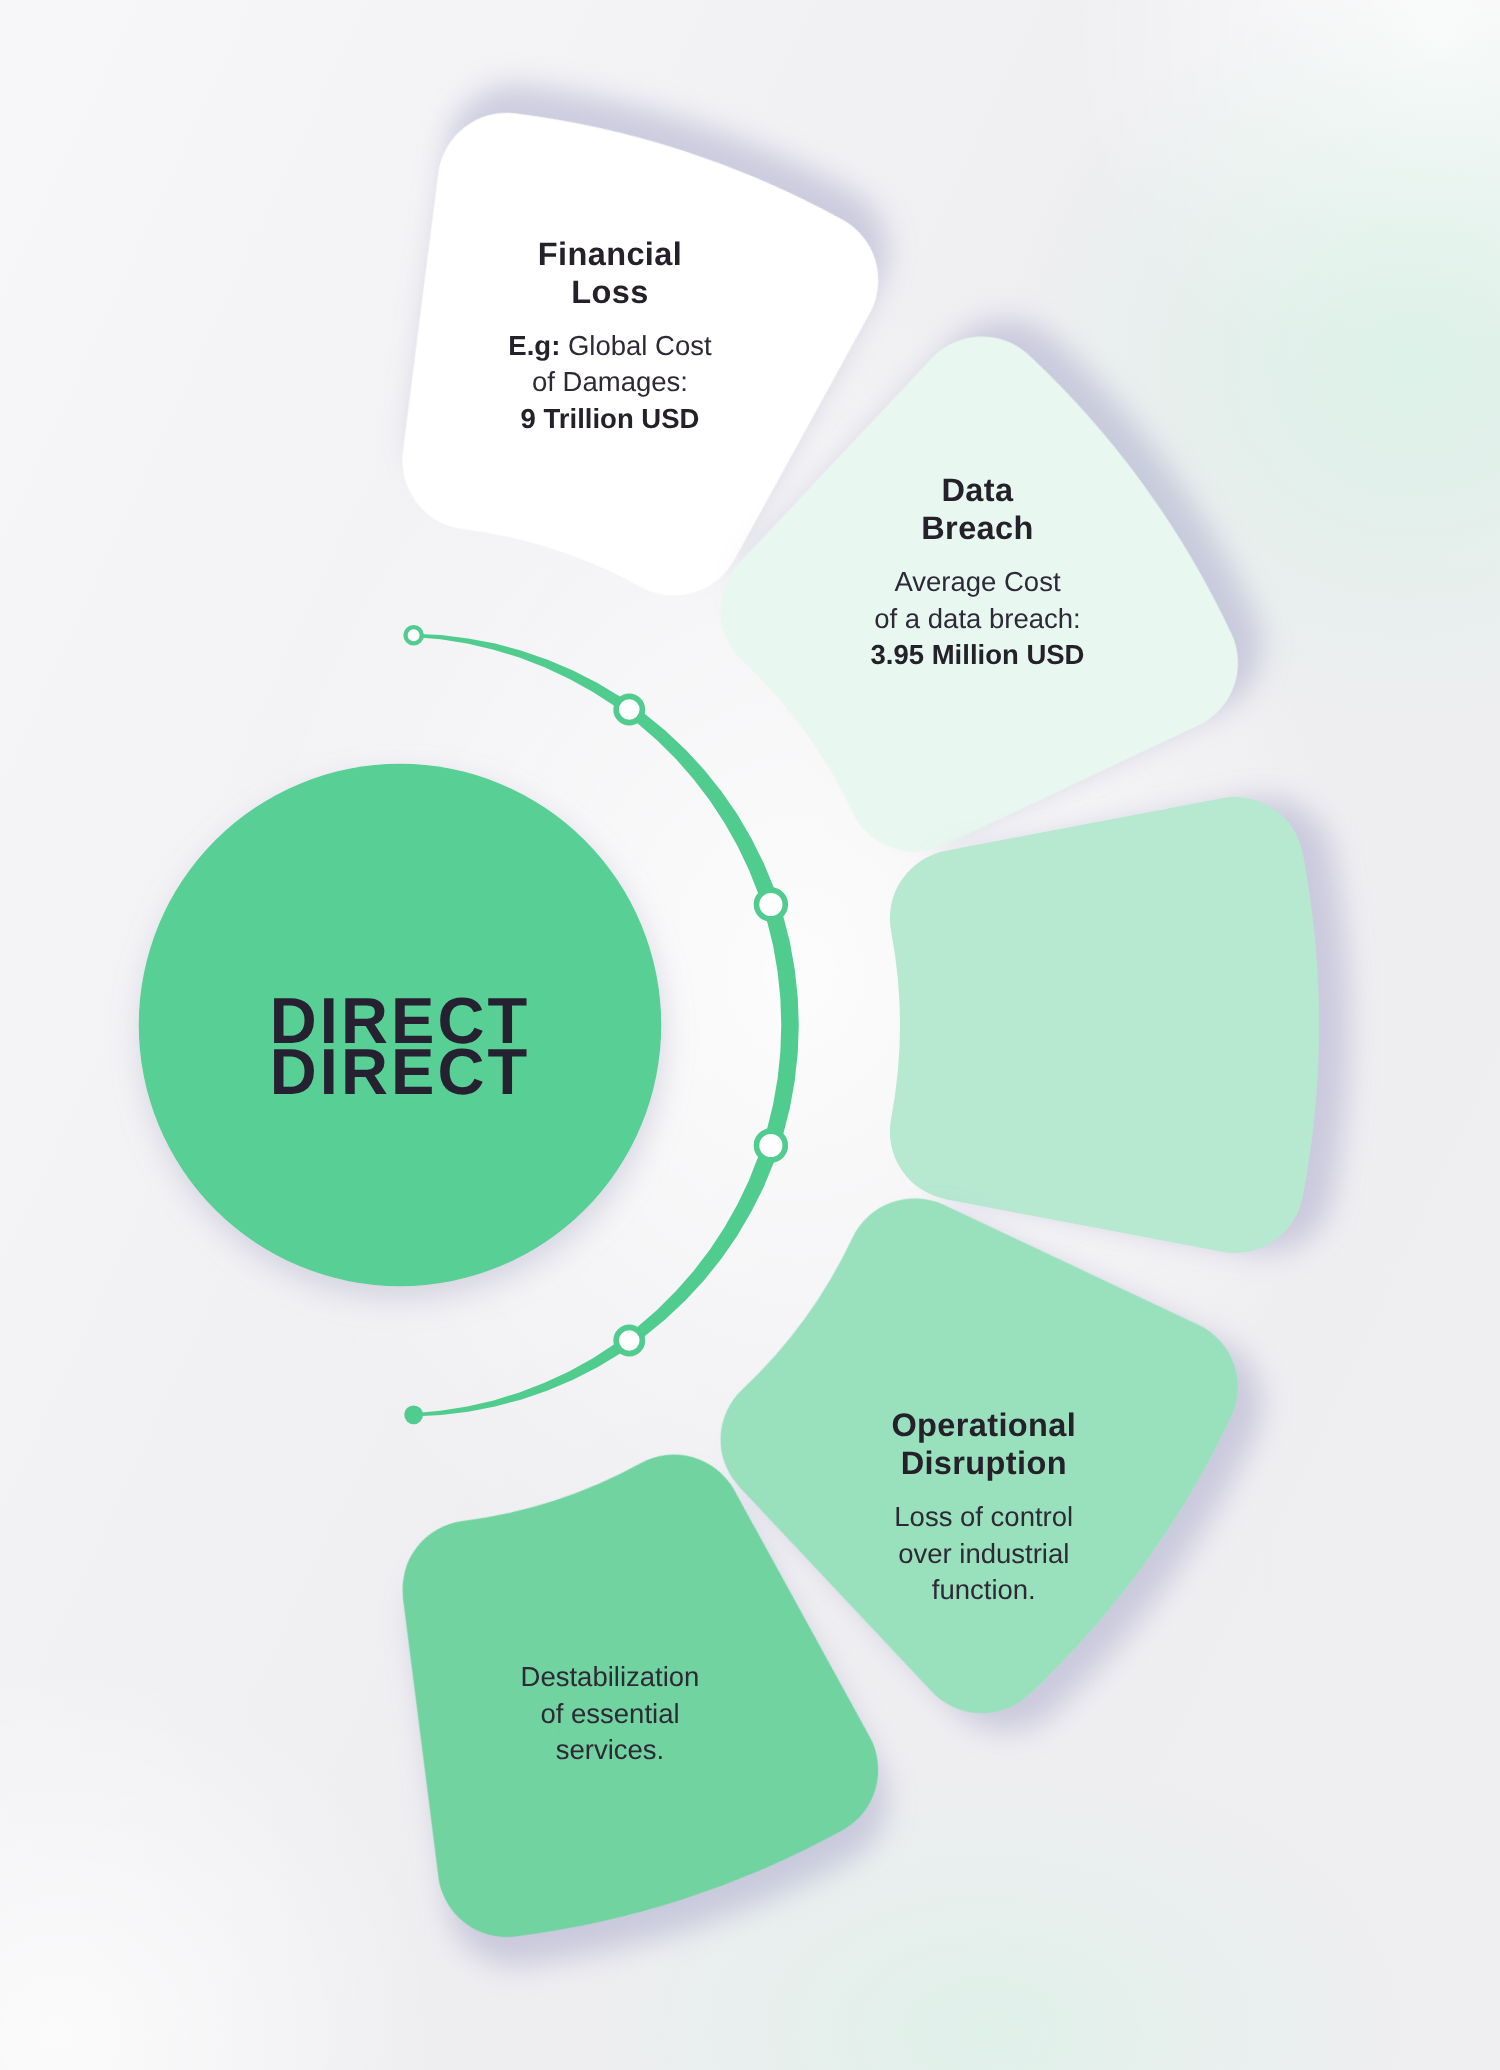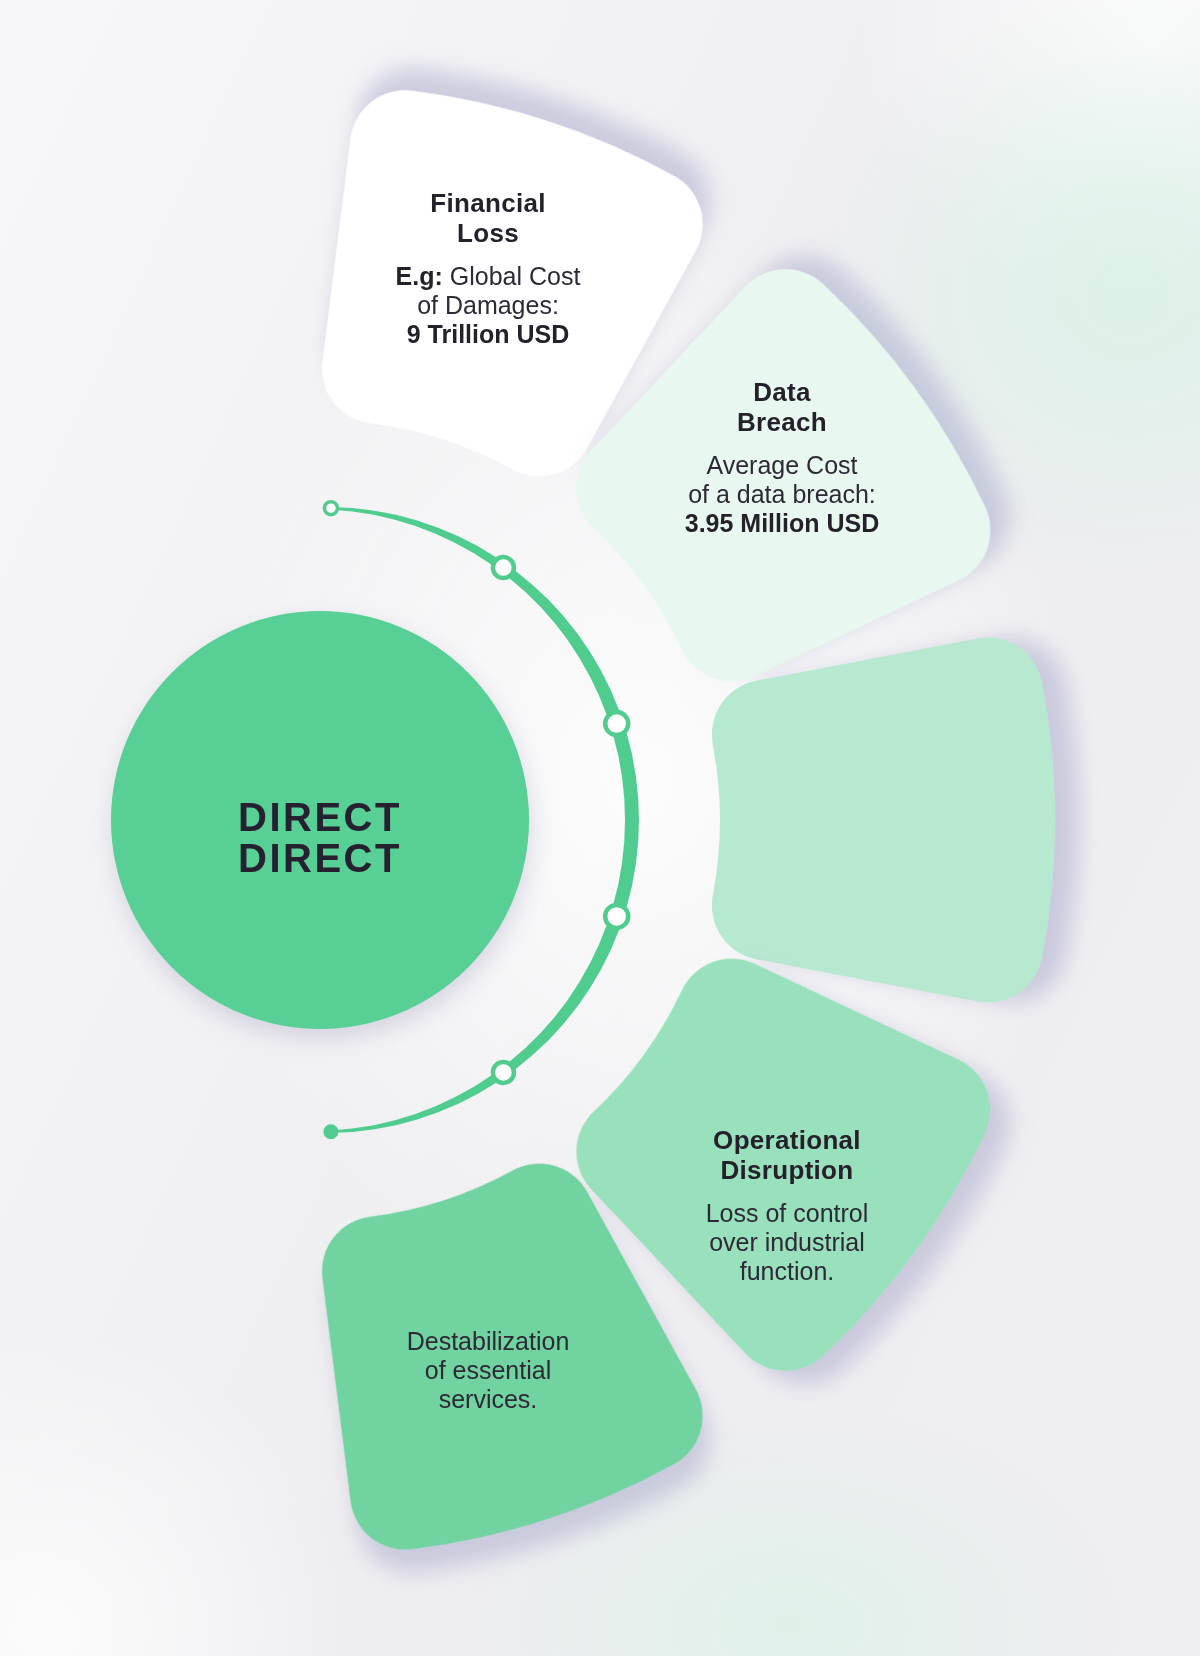--- a/index.html
+++ b/index.html
@@ -11,23 +11,23 @@
       radial-gradient(460px 430px at 1130px 290px, rgba(214,243,229,.75), rgba(214,243,229,0) 70%),
       radial-gradient(480px 310px at 790px 1625px, rgba(214,243,229,.6), rgba(214,243,229,0) 70%),
       radial-gradient(430px 430px at 50px 1630px, rgba(255,255,255,.75), rgba(255,255,255,0) 70%),
       radial-gradient(420px 420px at 1150px 30px, rgba(255,255,255,.8), rgba(255,255,255,0) 70%),
       linear-gradient(115deg, #f7f7f9 0%, #eeedf0 55%, #efeef1 100%);
   }
   .stage{position:absolute;left:0;top:0;width:1200px;height:1656px;display:block;}
   .txt{position:absolute;text-align:center;color:#25212b;}
   .petal-text{width:380px;}
   .ptitle{font-size:26px;font-weight:700;line-height:30px;letter-spacing:.3px;color:#25212b;}
-  .pbody{font-size:25px;font-weight:400;line-height:29px;margin-top:14px;color:#2e2936;}
+  .pbody{font-size:22px;font-weight:400;line-height:29px;margin-top:14px;color:#2e2936;}
   .pbody b{font-weight:700;color:#25212b;}
-  .center-label{font-size:40px;font-weight:700;letter-spacing:2.5px;line-height:41px;}
+  .center-label{font-size:52px;font-weight:700;letter-spacing:2.5px;line-height:41px;}
 </style>
 </head>
 <body style="background-color: rgb(239, 238, 241);">
 
 <svg class="stage" viewBox="0 0 1200 1656">
   <defs>
     <path id="petalShape" d="M446.9 -85.3 L668.0 -127.4 A680 680 0 0 1 668.0 127.4 L446.9 85.3 A455 455 0 0 0 446.9 -85.3 Z"></path>
     <filter id="petalShadow" filterUnits="userSpaceOnUse" x="300" y="-340" width="640" height="680">
       <feDropShadow id="petalShadowDrop" dx="24" dy="0" stdDeviation="11" flood-color="#9a99c2" flood-opacity="0.42"></feDropShadow>
     </filter>

